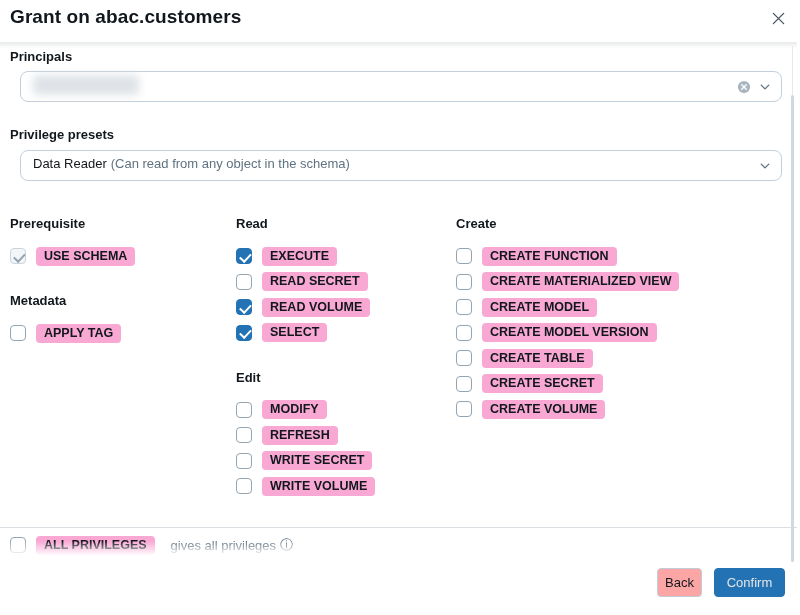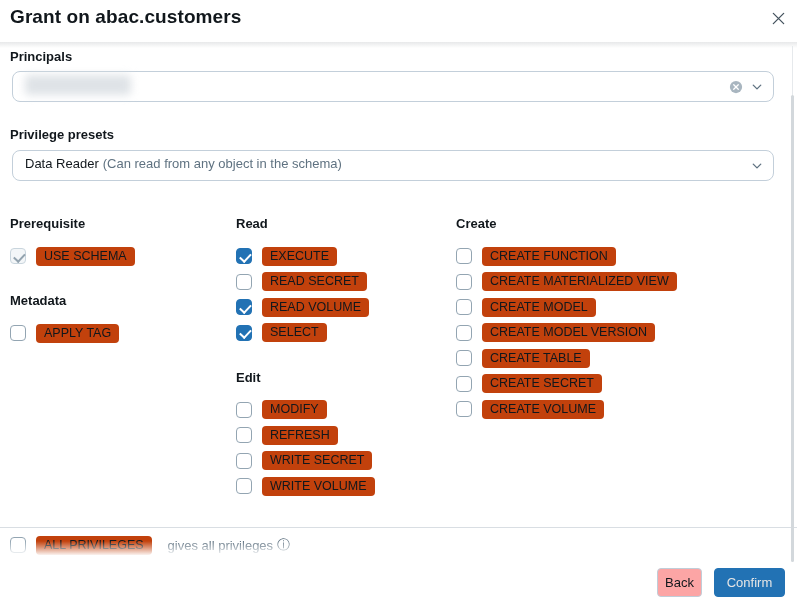--- a/index.html
+++ b/index.html
@@ -19,21 +19,21 @@
 
   
   .scroll-shadow-top{left:0;top:42px;width:797px;height:6px;background:linear-gradient(rgba(60,70,80,.12),rgba(60,70,80,0));}
 
   
   .field-label{font-size:13px;font-weight:700;}
   .lbl-principals{left:10px;top:49px;}
   .lbl-presets{left:10px;top:127px;}
 
   
-  .combo{left:12px;width:762px;height:31px;background:#fff;border:1px solid var(--border);border-radius:8px;display:flex;align-items:center;padding:0 34px 4px 8px;cursor:pointer;}
+  .combo{left:20px;width:762px;height:31px;background:#fff;border:1px solid var(--border);border-radius:8px;display:flex;align-items:center;padding:0 34px 4px 8px;cursor:pointer;}
   .combo-principals{top:71px;}
   .combo-presets{top:150px;padding-left:12px;}
   .redacted-pill{width:106px;height:20px;border-radius:4px;background:#DFE3E7;filter:blur(4px);margin-left:4px;}
   .combo-icon-right{position:absolute;right:10px;top:50%;transform:translateY(-50%);display:flex;align-items:center;}
   .combo-icon-clear{position:absolute;right:30px;top:50%;transform:translateY(-50%);display:flex;align-items:center;cursor:pointer;}
   .select-value{font-size:13px;color:var(--text);white-space:nowrap;}
   .select-desc{font-size:13px;color:var(--muted);margin-left:4px;white-space:nowrap;}
 
   
   .col{top:216px;}
@@ -42,21 +42,21 @@
   .col-3{left:456px;width:330px;}
   .group{margin-bottom:0;}
   .group + .group{margin-top:28px;}
   .group-heading{font-size:13px;font-weight:700;height:16px;margin-bottom:15px;}
   .cb-row{display:flex;align-items:center;gap:10px;height:18px;margin-bottom:7.5px;}
   .cb{position:relative;width:16px;height:16px;border:1px solid #93A5B2;border-radius:4px;background:#fff;flex:0 0 16px;cursor:pointer;}
   .cb.checked{background:var(--accent);border-color:var(--accent);}
   .cb.checked::after{content:'';position:absolute;left:4.5px;top:1.5px;width:4.5px;height:9px;border:solid #fff;border-width:0 2px 2px 0;transform:rotate(43deg);}
   .cb.checked.disabled{background:#F3F6F8;border-color:#C9D5DD;cursor:default;}
   .cb.checked.disabled::after{border-color:#93A3AF;}
-  .chip{font-size:12.5px;color:var(--text);background:#c2410c;border-radius:4px;padding:2px 8px;line-height:15px;white-space:nowrap;}
+  .chip{font-size:12.5px;color:var(--text);background:#f9a8d4;border-radius:4px;padding:2px 8px;line-height:15px;white-space:nowrap;font-weight:bold;}
 
   
   .divider{left:0;top:527px;width:797px;height:1px;background:#D9DEE3;}
   .allpriv-row{left:10px;top:536px;display:flex;align-items:center;gap:10px;height:18px;}
   .allpriv-hint{font-size:13px;color:var(--muted);margin-left:6px;display:flex;align-items:center;gap:4px;}
   .bottom-fade{left:0;top:541px;width:797px;height:20px;background:linear-gradient(rgba(255,255,255,0),#fff 75%);pointer-events:none;}
 
   
   .btn{position:absolute;top:568px;height:29px;border-radius:4px;font-size:13px;font-family:inherit;display:flex;align-items:center;justify-content:center;cursor:pointer;}
   .btn-back{left:657px;width:45px;background:#fca5a5;border:1px solid #C0CDD8;color:var(--text);}

